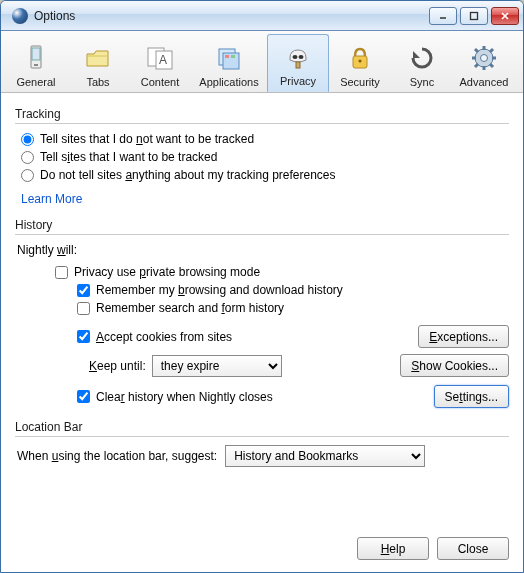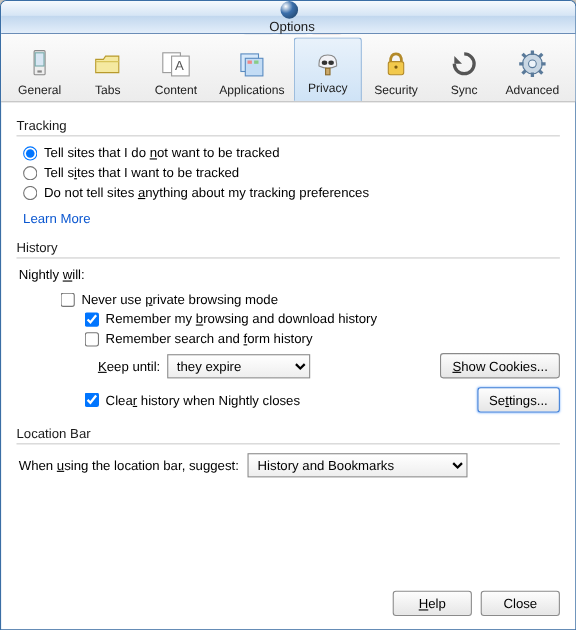--- a/index.html
+++ b/index.html
@@ -1,18 +1,18 @@
 <!DOCTYPE html>
 <html><head>
 <meta charset="utf-8">
 <style>
 * { box-sizing: border-box; font-family: "Segoe UI", Tahoma, sans-serif; font-size: 12px; }
 body { margin: 0; background: #d4d0c8; width: 524px; height: 573px; overflow: hidden; }
 .window { width: 524px; height: 573px; background: #fff; border: 1px solid #3a6ea5; border-radius: 6px 6px 0 0; display: flex; flex-direction: column; box-shadow: 0 0 4px rgba(0,0,0,.3); }
-.titlebar { height: 30px; background: linear-gradient(#f5f9fd,#d6e5f5 45%,#c1d7ee 46%,#e3eefa); border-bottom: 1px solid #6b8db7; display: flex; align-items: center; padding: 0 4px 0 11px; border-radius: 5px 5px 0 0; flex-direction: column; }
+.titlebar { height: 30px; background: linear-gradient(#f5f9fd,#d6e5f5 45%,#c1d7ee 46%,#e3eefa); border-bottom: 1px solid #6b8db7; display: flex; align-items: center; padding: 0 4px 0 11px; border-radius: 5px 5px 0 0; }
 .tb-icon { width: 16px; height: 16px; border-radius: 50%; background: radial-gradient(circle at 30% 30%, #fff, #3b6fab 40%, #1a3a5c); margin-right: 6px; flex: none; }
 .tb-title { color: #1a1a1a; flex: 1; }
 .tb-btns { display: flex; gap: 3px; }
 .tb-btn { width: 28px; height: 18px; border: 1px solid #5a7ca6; border-radius: 3px; background: linear-gradient(#f7fbff,#d3e4f5); display: flex; align-items: center; justify-content: center; font-size: 10px; color: #2b2b2b; cursor: default; }
 .tb-btn.close { background: linear-gradient(#f5a4a0,#d9534f 45%,#c9302c 46%,#e07c78); color: #fff; border-color: #8a2a26; }
 .tb-btn svg { width: 10px; height: 10px; }
 .toolbar { display: flex; background: linear-gradient(#fbfbfb,#ececec); border-bottom: 1px solid #bbb; padding: 3px 4px 0; }
 .tab { width: 62px; height: 58px; display: flex; flex-direction: column; align-items: center; justify-content: flex-end; padding-bottom: 4px; gap: 4px; border: 1px solid transparent; border-bottom: none; cursor: default; }
 .tab.sel { background: linear-gradient(#e9f2fb,#cfe3f6); border: 1px solid #8ab0d9; border-bottom: 1px solid #cfe3f6; border-radius: 3px 3px 0 0; margin-bottom: -1px; }
 .tab .ic { width: 28px; height: 28px; display:flex; align-items:center; justify-content:center; }
@@ -174,31 +174,36 @@
     <span class="link">Learn More</span>
 
     <div class="section-label">History</div>
     <div class="hr"></div>
     <div class="row">
       <span><span>Nightly </span><u>w</u><span>ill:</span></span>
     </div>
 
     <label class="check-row indent1">
       <input type="checkbox" style="">
-      <span><span>Never use </span><u>p</u><span>rivate browsing mode</span></span>
+      <span><span>Privacy use </span><u>p</u><span>rivate browsing mode</span></span>
     </label>
     <label class="check-row indent2">
       <input type="checkbox" checked="" style="">
       <span><span>Remember my </span><u>b</u><span>rowsing and download history</span></span>
     </label>
     <label class="check-row indent2">
       <input type="checkbox" style="">
       <span><span>Remember search and </span><u>f</u><span>orm history</span></span>
     </label>
 
+    <div class="cookie-row" style="margin-top:10px">
+      <input type="checkbox" checked="" style="">
+      <span><u>A</u><span>ccept cookies from sites</span></span>
+      <button class="btn right-btn"><u>E</u><span>xceptions...</span></button>
+    </div>
 
     <div class="sel-row" style="margin-top:6px">
       <span><u>K</u><span>eep until:</span></span>
       <select style="width:130px;margin-left:0"><option>they expire</option></select>
       <div class="grow"></div>
       <button class="btn"><u>S</u><span>how Cookies...</span></button>
     </div>
 
     <div class="cookie-row" style="margin-top:8px">
       <input type="checkbox" checked="" style="">

